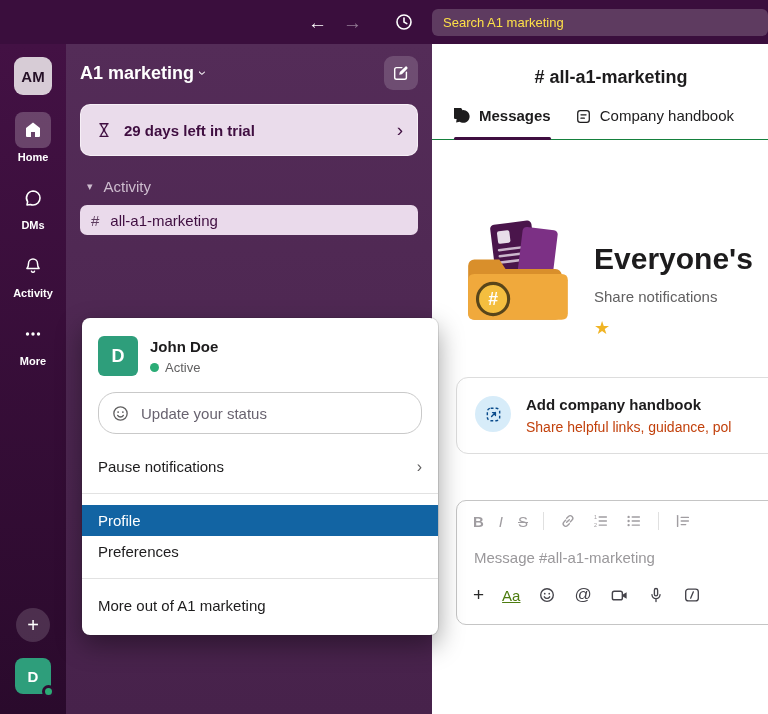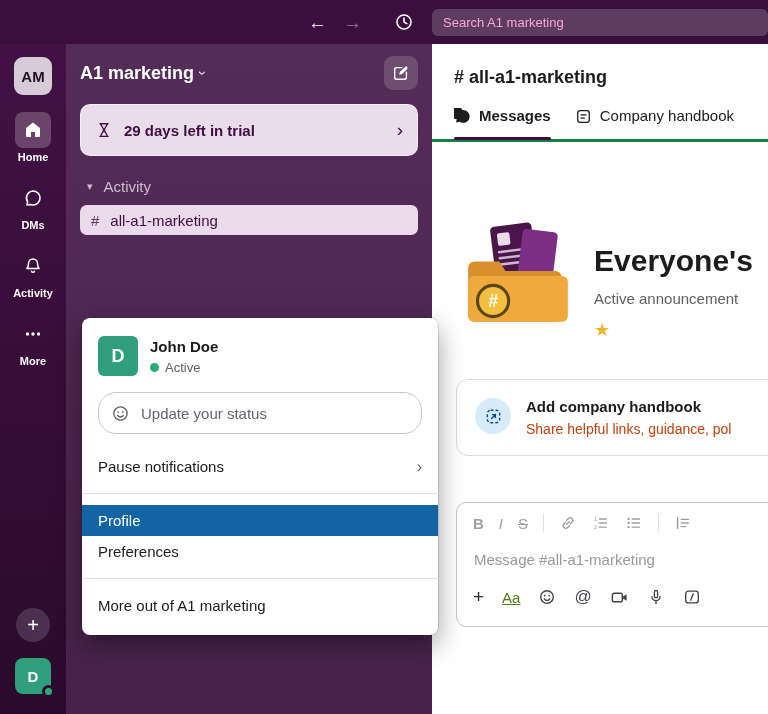--- a/index.html
+++ b/index.html
@@ -6,21 +6,21 @@
   html,body { width:768px; height:714px; overflow:hidden; }
   body { font-family:"Liberation Sans", sans-serif; background:#fff; position:relative; color:#1D1C1D; }
   svg { display:block; }
 
   
   .topbar { position:absolute; top:0; left:0; width:768px; height:44px; background:#3A0E3D; display:flex; align-items:center; z-index:5; }
   .topbar-left { width:432px; display:flex; justify-content:flex-end; align-items:center; gap:16px; padding-right:18px; color:#fff; }
   .nav-arrow { font-size:19px; line-height:1; cursor:pointer; }
   .nav-arrow.fwd { opacity:.45; }
   .clock-btn { margin-left:16px; }
-  .search { flex:1; height:27px; background:#5E3B60; border-radius:6px; display:flex; align-items:center; padding:0 11px; color:#f9a8d4; font-size:13px; margin-right:0; }
+  .search { flex:1; height:27px; background:#5E3B60; border-radius:6px; display:flex; align-items:center; padding:0 11px; color:#fde047; font-size:13px; margin-right:0; }
 
   
   .rail { position:absolute; top:44px; left:0; width:66px; height:670px; background:linear-gradient(180deg,#431144,#2A0A2C); display:flex; flex-direction:column; align-items:center; color:#fff; }
   .ws-avatar { width:38px; height:38px; border-radius:9px; background:#D7CCD6; color:#241026; font-weight:bold; font-size:15px; display:flex; align-items:center; justify-content:center; margin-top:13px; cursor:pointer; }
   .rail-item { display:flex; flex-direction:column; align-items:center; margin-top:17px; cursor:pointer; }
   .rail-icon { width:36px; height:36px; border-radius:8px; display:flex; align-items:center; justify-content:center; }
   .rail-item.active .rail-icon { background:rgba(255,255,255,.22); }
   .rail-label { font-size:11px; font-weight:bold; margin-top:3px; }
   .rail-spacer { flex:1; }
   .rail-plus { width:34px; height:34px; border-radius:50%; background:rgba(255,255,255,.15); font-size:20px; display:flex; align-items:center; justify-content:center; margin-bottom:16px; cursor:pointer; }
@@ -38,22 +38,22 @@
   .trial-chevron { margin-left:auto; font-size:19px; font-weight:normal; }
   .sb-row { display:flex; align-items:center; gap:11px; height:32px; color:#CDBCCE; font-size:15px; padding:0 7px; cursor:pointer; }
   .sb-row.huddles { margin-top:17px; }
   .sb-row.channels { margin-top:14px; }
   .collapse { font-size:11px; }
   .channel-item { display:flex; align-items:center; gap:11px; height:30px; background:#EADAEB; color:#3F0E40; border-radius:7px; padding:0 11px; font-size:15px; margin-top:3px; cursor:pointer; }
   .channel-item .hash { font-size:15px; color:#5c3b5e; }
 
   
   .main { position:absolute; top:44px; left:432px; width:336px; height:670px; background:#fff; }
-  .main-header { padding:22px 0 0 22px; font-size:18px; font-weight:800; line-height:22px; }
-  .tabs { display:flex; gap:24px; padding-left:22px; margin-top:18px; border-bottom:3px solid #15803d; width:100%; }
+  .main-header { padding:22px 0 0 22px; font-size:18px; font-weight:800; line-height:22px;text-align:center; }
+  .tabs { display:flex; gap:24px; padding-left:22px; margin-top:18px; border-bottom:1px solid #15803d; width:100%; }
   .tab { display:flex; align-items:center; gap:8px; padding-bottom:13px; font-size:15px; position:relative; cursor:pointer; line-height:20px; }
   .tab.active { font-weight:bold; }
   .tab.active::after { content:""; position:absolute; left:0; right:0; bottom:-1px; height:3px; background:#3F0E40; border-radius:2px; }
   .hero { display:flex; gap:24px; padding-left:34px; margin-top:78px; align-items:flex-start; }
   .hero-text { padding-top:24px; }
   .hero-text h1 { font-size:30px; font-weight:800; white-space:nowrap; }
   .hero-sub { margin-top:12px; color:#616061; font-size:15px; white-space:nowrap; }
   .hero-star { margin-top:12px; color:#F0B424; font-size:18px; }
   .card { margin:38px 0 0 24px; width:400px; border:1px solid #DDDDDD; border-radius:12px; display:flex; gap:15px; padding:18px; align-items:flex-start; cursor:pointer; }
   .card-icon { width:36px; height:36px; border-radius:50%; background:#D7ECF9; display:flex; align-items:center; justify-content:center; color:#0B4C8C; flex:none; }
@@ -225,21 +225,21 @@
         </g>
         <rect x="52" y="10" width="34" height="46" rx="4" fill="#7C3085" transform="rotate(7 69 33)"></rect>
         <path d="M8 40h24l6 9h48a6 6 0 0 1 6 6v37a6 6 0 0 1-6 6H8a6 6 0 0 1-6-6V46a6 6 0 0 1 6-6z" fill="#D98F2B"></path>
         <path d="M2 60q0-6 6-6h84q6 0 6 6v32q0 6-6 6H8q-6 0-6-6z" fill="#F0A93C"></path>
         <circle cx="26" cy="78" r="15" fill="#F4BE3F" stroke="#58451A" stroke-width="3"></circle>
         <text x="26" y="84" font-size="17" font-weight="bold" fill="#fff" text-anchor="middle" font-family="Liberation Sans, sans-serif">#</text>
       </svg>
     </div>
     <div class="hero-text">
       <h1>Everyone's</h1>
-      <div class="hero-sub">Active announcement</div>
+      <div class="hero-sub">Share notifications</div>
       <div class="hero-star">★</div>
     </div>
   </div>
 
   <div class="card">
     <div class="card-icon">
       <svg width="19" height="19" viewBox="0 0 20 20">
           <rect x="3.5" y="3.5" width="13" height="13" rx="3.5" fill="none" stroke="#0B4C8C" stroke-width="1.5" stroke-dasharray="3 2.2"></rect>
           <path d="M8 12l4-4m0 0H9m3 0v3" stroke="#0B4C8C" stroke-width="1.5" fill="none" stroke-linecap="round" stroke-linejoin="round"></path>
         </svg>

